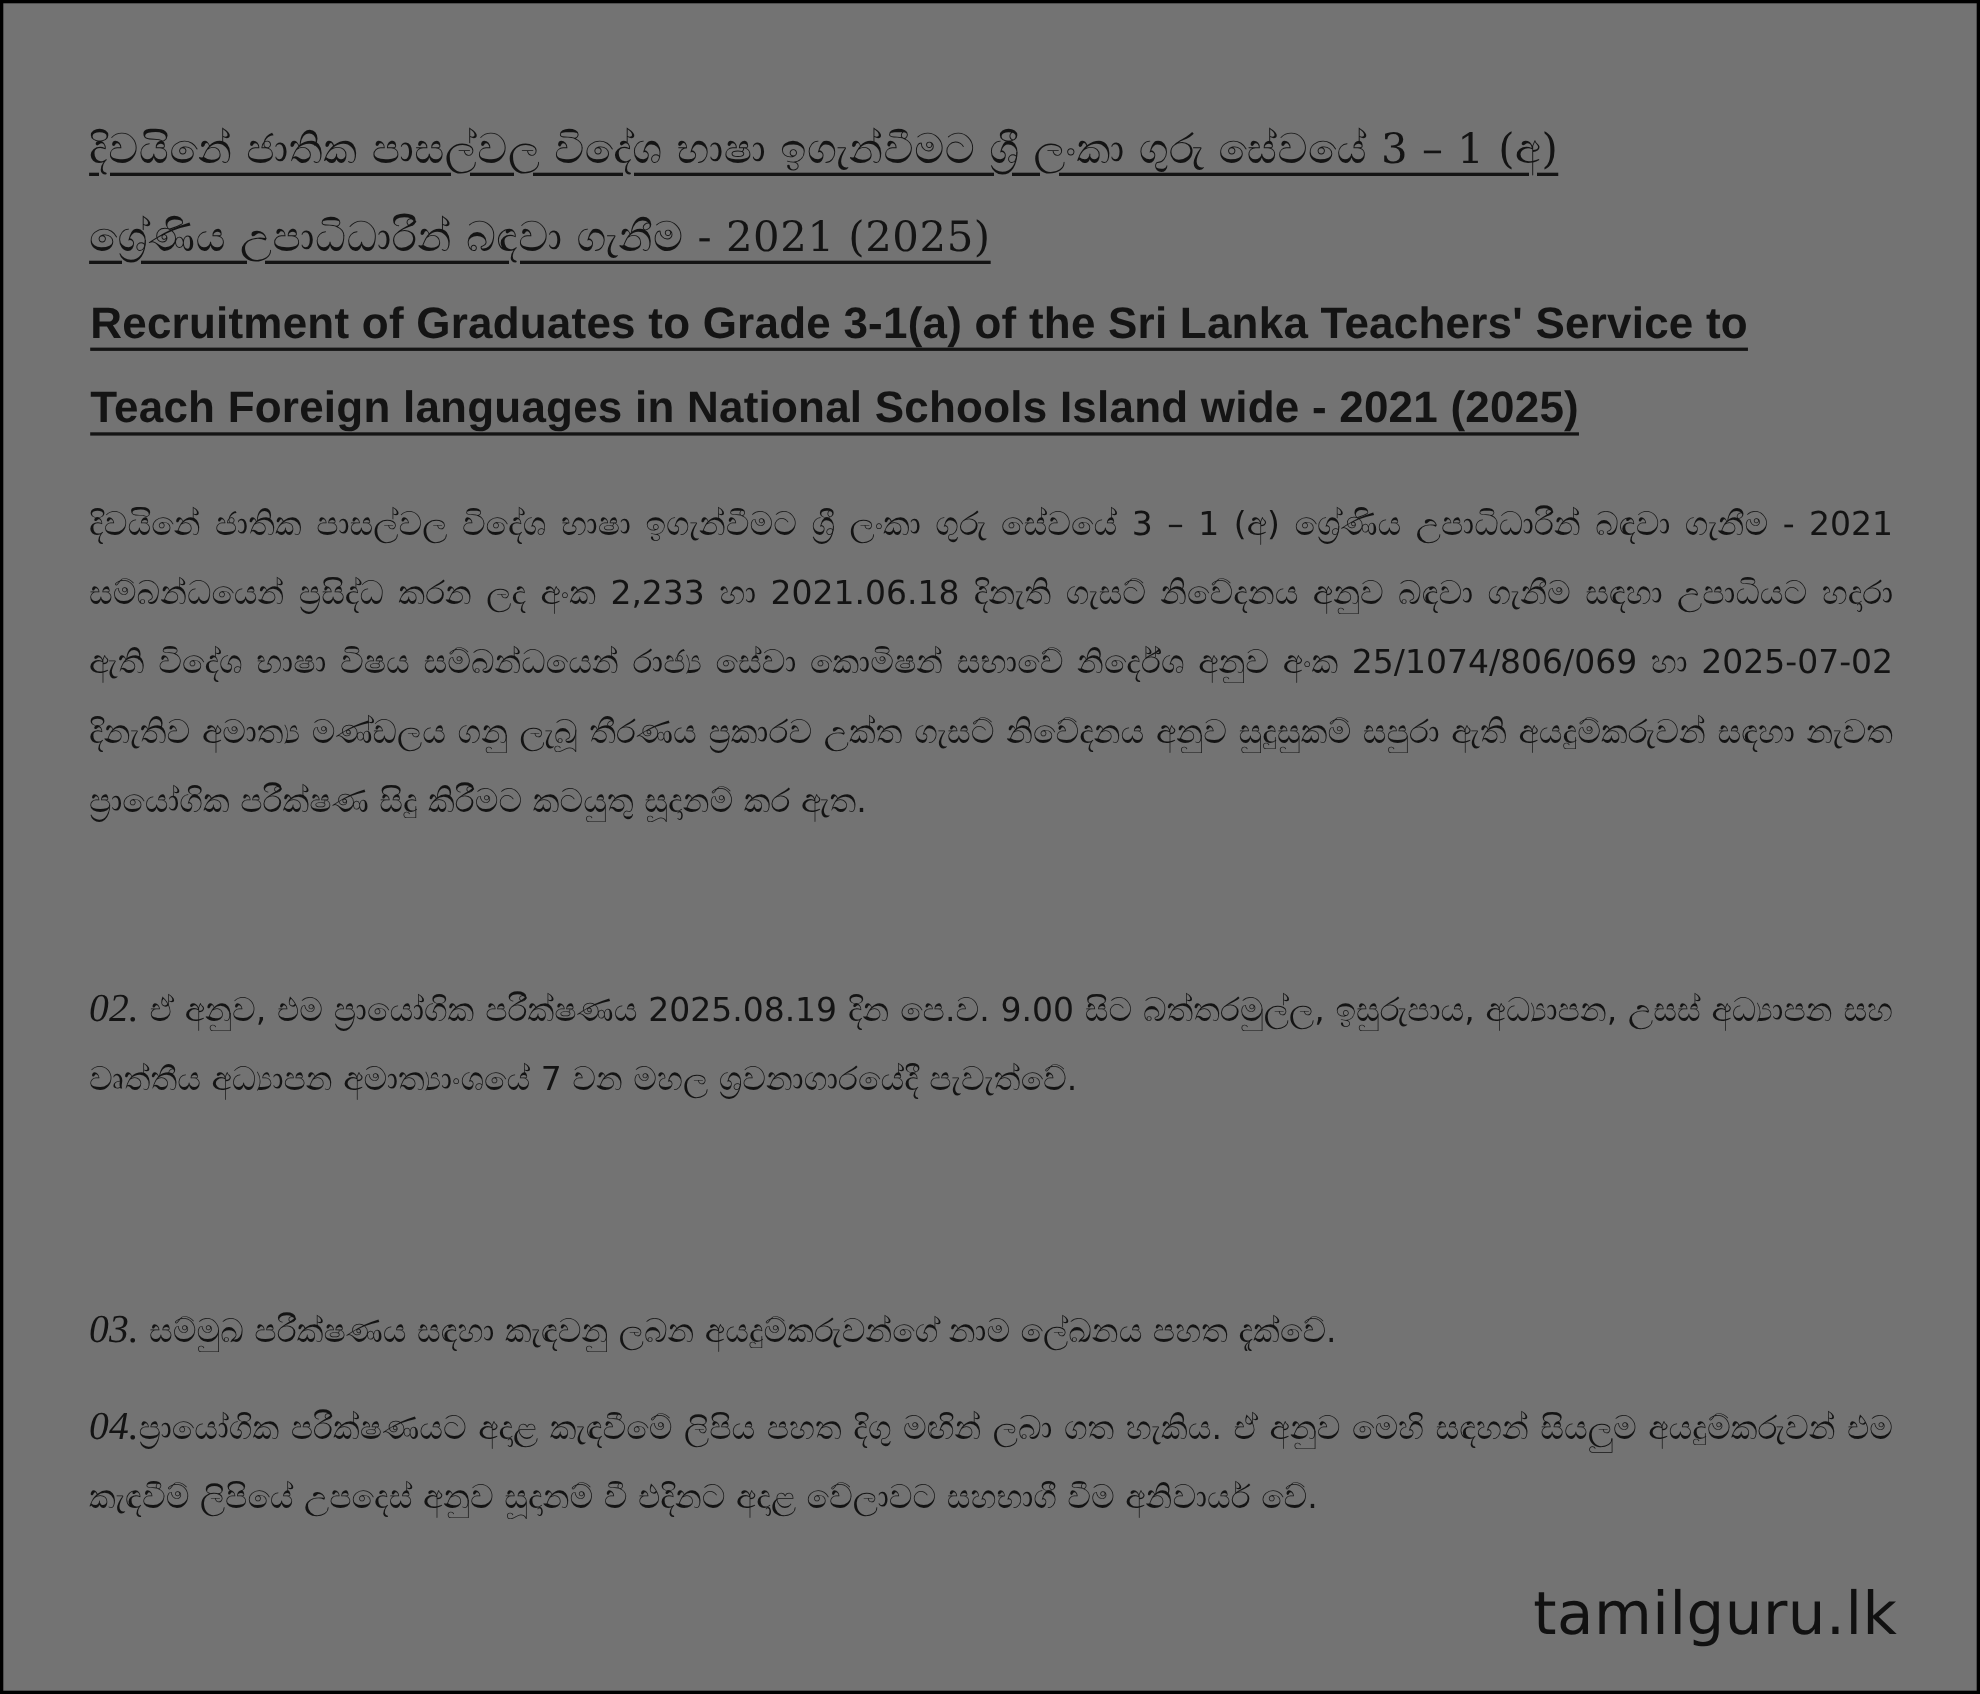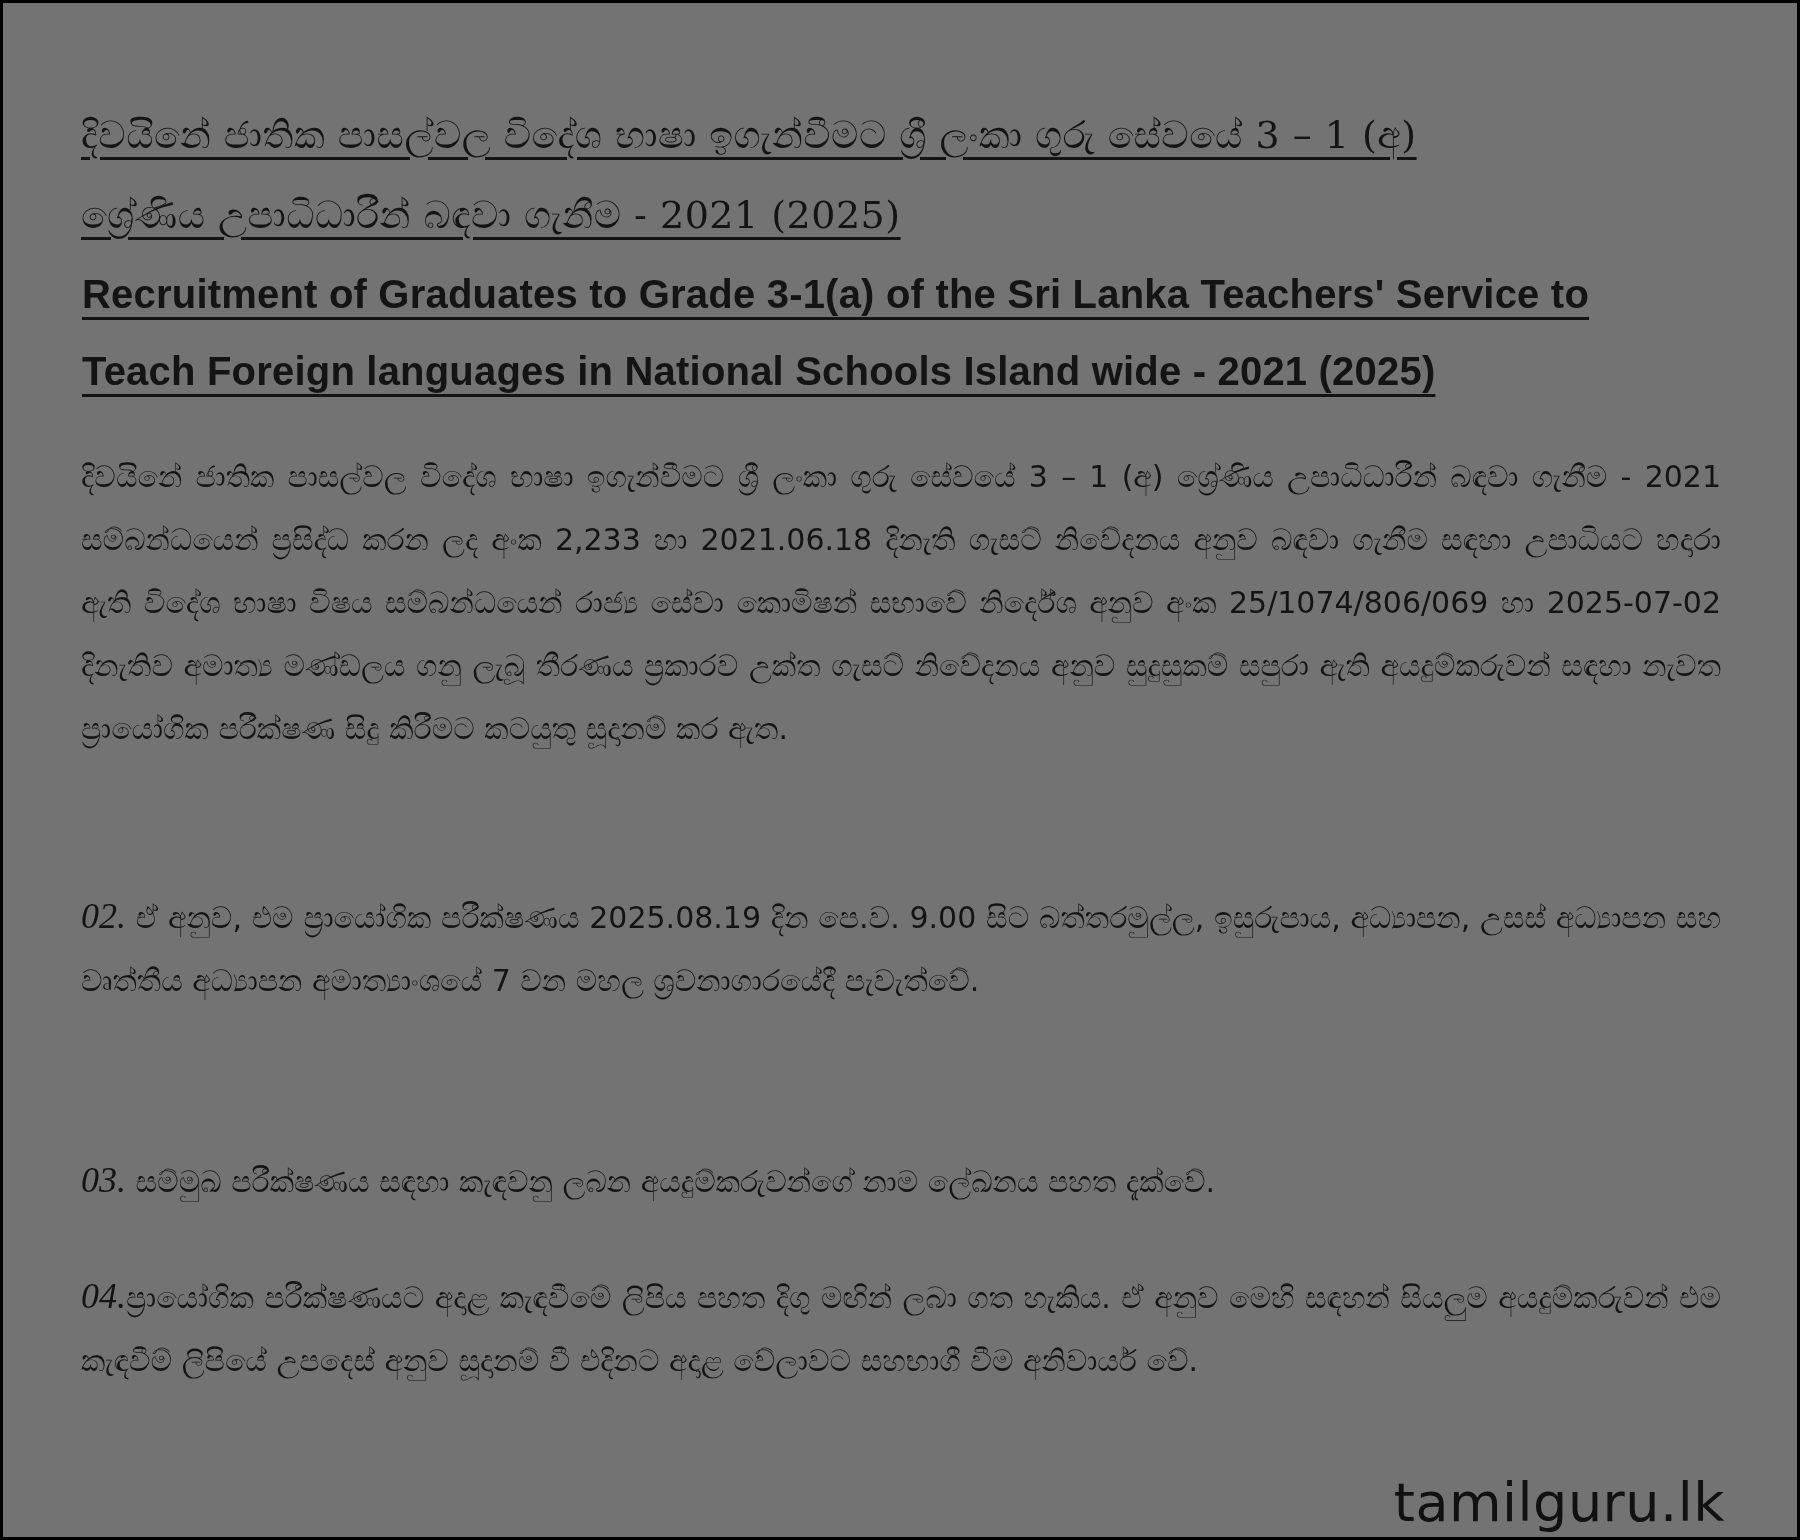--- a/index.html
+++ b/index.html
@@ -64,31 +64,30 @@
       text-align: justify;
       margin: 0;
     }
     .para .num {
       font-family: "Liberation Serif", serif;
       font-size: 36px;
       font-style: italic;
     }
     #p1 { top: 442px; }
     #p2 { top: 882px; }
-    #p3 { top: 1146px; }
+    #p3 { top: 1174px; }
     #p4 { top: 1262px; }
     .watermark {
       position: absolute;
       right: 72px;
       top: 1432px;
       font-family: "DejaVu Sans", sans-serif;
       font-size: 54px;
       color: #111111;
       letter-spacing: 0.5px;
-      margin-top: 36px;
     }
   </style>
 </head>
 <body>
 
 <div class="frame">
 
   <div class="title-block">
     <h1 class="title-si">දිවයිනේ ජාතික පාසල්වල විදේශ භාෂා ඉගැන්වීමට ශ්‍රී ලංකා ගුරු සේවයේ  3 – 1 (අ)</h1>
     <h1 class="title-si">ශ්‍රේණිය උපාධිධාරීන් බඳවා ගැනීම - 2021 (2025)</h1>

